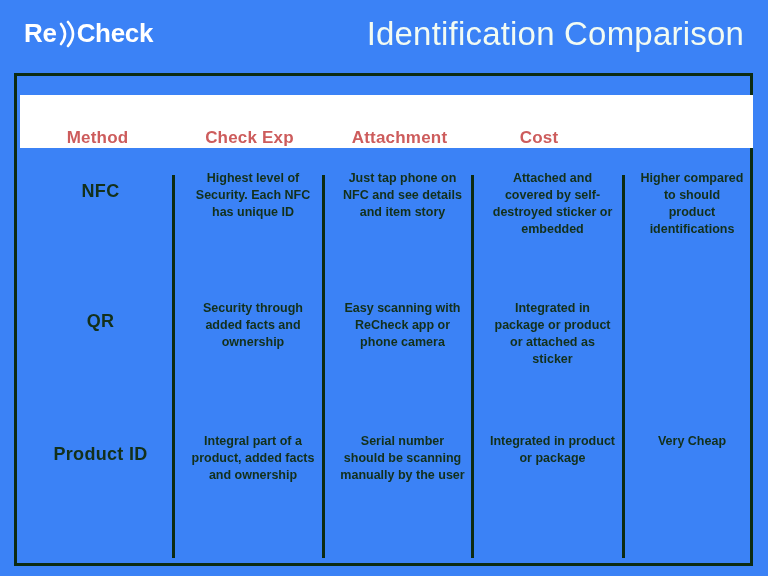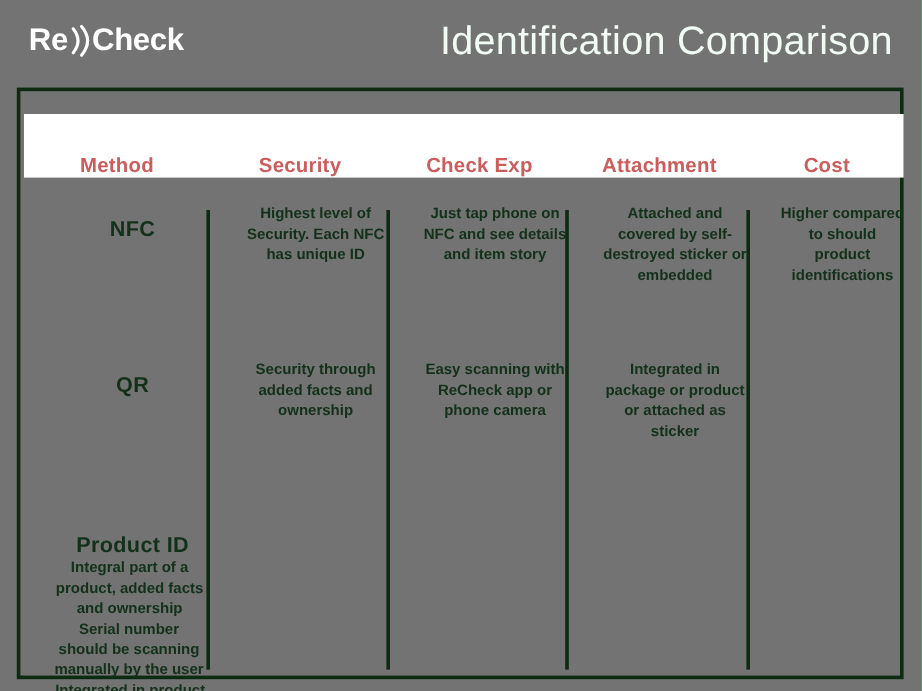--- a/index.html
+++ b/index.html
@@ -13,21 +13,21 @@
     overflow: hidden;
     background: #5cc16e;
     font-family: "Liberation Sans", "DejaVu Sans", sans-serif;
     -webkit-font-smoothing: antialiased;
   }
 
   .slide {
     position: relative;
     width: 768px;
     height: 576px;
-    background: #737373;
+    background: #3b82f6;
     box-sizing: border-box;
   }
 
   
   .top-bar {
     position: absolute;
     left: 0;
     top: 0;
     width: 768px;
     height: 73px;
@@ -113,27 +113,27 @@
   
   .body-grid {
     position: absolute;
     left: 0px;
     top: 72px;
     width: 733px;
     height: 418px;
   }
   .body-row {
     position: absolute;
-    left: 16px;
+    left: 6px;
     width: 733px;
     display: flex;
   }
   .body-row.r1 { top: 22px;  height: 120px; }
   .body-row.r2 { top: 152px; height: 120px; }
-  .body-row.r3 { top: 285px; height: 120px; flex-direction: column; }
+  .body-row.r3 { top: 285px; height: 120px; }
 
   .cell {
     flex: 0 0 auto;
     box-sizing: border-box;
     padding: 0 12px;
     text-align: center;
     color: #13301a;
     font-size: 12.5px;
     line-height: 17px;
   }
@@ -173,21 +173,20 @@
       <span class="logo-text">Check</span>
     </div>
 
     <div class="deck-title">Identification Comparison</div>
   </div>
 
   <div class="table-frame">
 
     <div class="header-strip">
       <div class="header-cell c0">Method</div>
-      <div class="header-cell c1">Security</div>
       <div class="header-cell c2">Check Exp</div>
       <div class="header-cell c3">Attachment</div>
       <div class="header-cell c4">Cost</div>
     </div>
 
     <div class="divider" style="left:155px"></div>
     <div class="divider" style="left:305px"></div>
     <div class="divider" style="left:454px"></div>
     <div class="divider" style="left:605px"></div>
 

